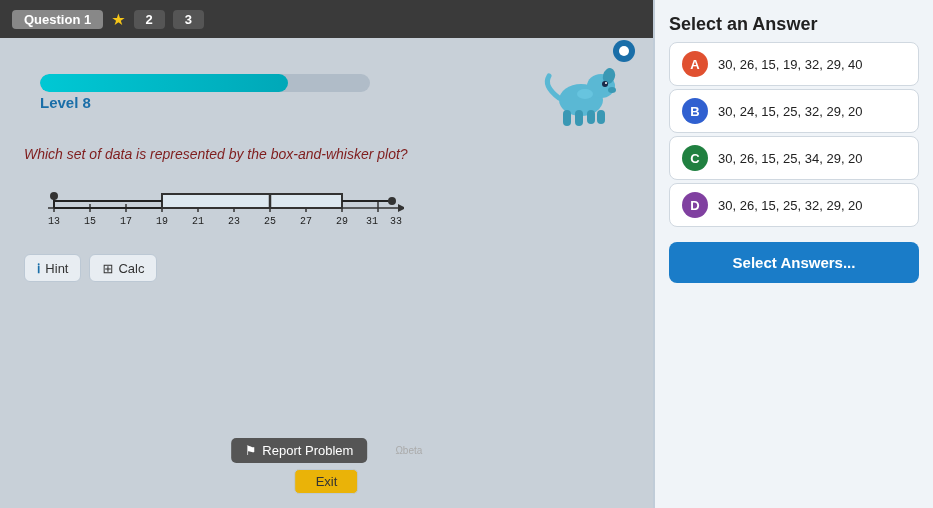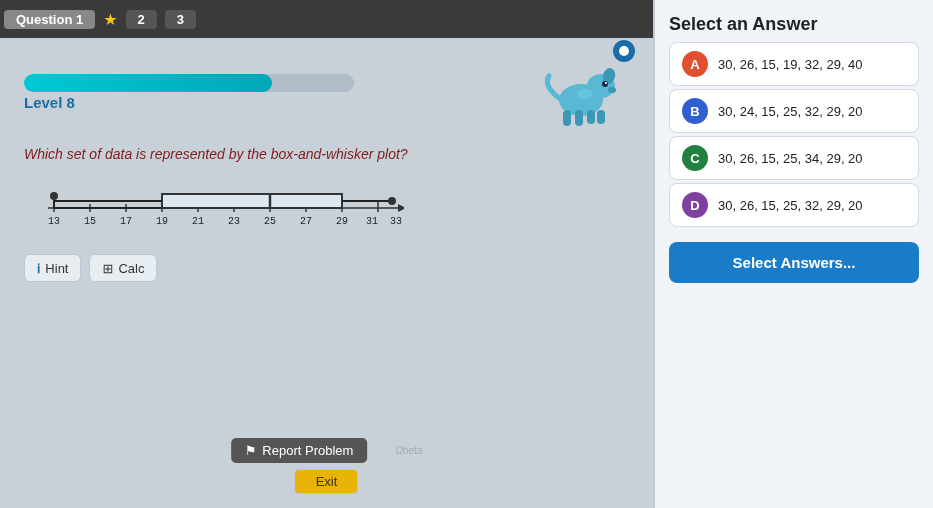--- a/index.html
+++ b/index.html
@@ -19,21 +19,21 @@
       flex-direction: column;
       background: #c8d0d8;
       position: relative;
     }
 
     
     .top-nav {
       display: flex;
       align-items: center;
       background: #3a3a3a;
-      padding: 6px 4px;
+      padding: 6px 12px;
       gap: 8px;
       height: 38px;
     }
     .nav-tab {
       background: #555;
       color: #fff;
       padding: 2px 12px;
       border-radius: 4px;
       font-size: 13px;
       font-weight: 600;
@@ -62,20 +62,21 @@
       display: flex;
       align-items: center;
       justify-content: space-between;
       margin-bottom: 4px;
     }
     .progress-block {
       display: flex;
       flex-direction: column;
       gap: 2px;
       flex: 1;
+      margin-left: 16px;
     }
     .progress-bar-bg {
       width: 330px;
       height: 18px;
       background: #b0bcc8;
       border-radius: 10px;
       overflow: hidden;
     }
     .progress-bar-fill {
       height: 100%;

